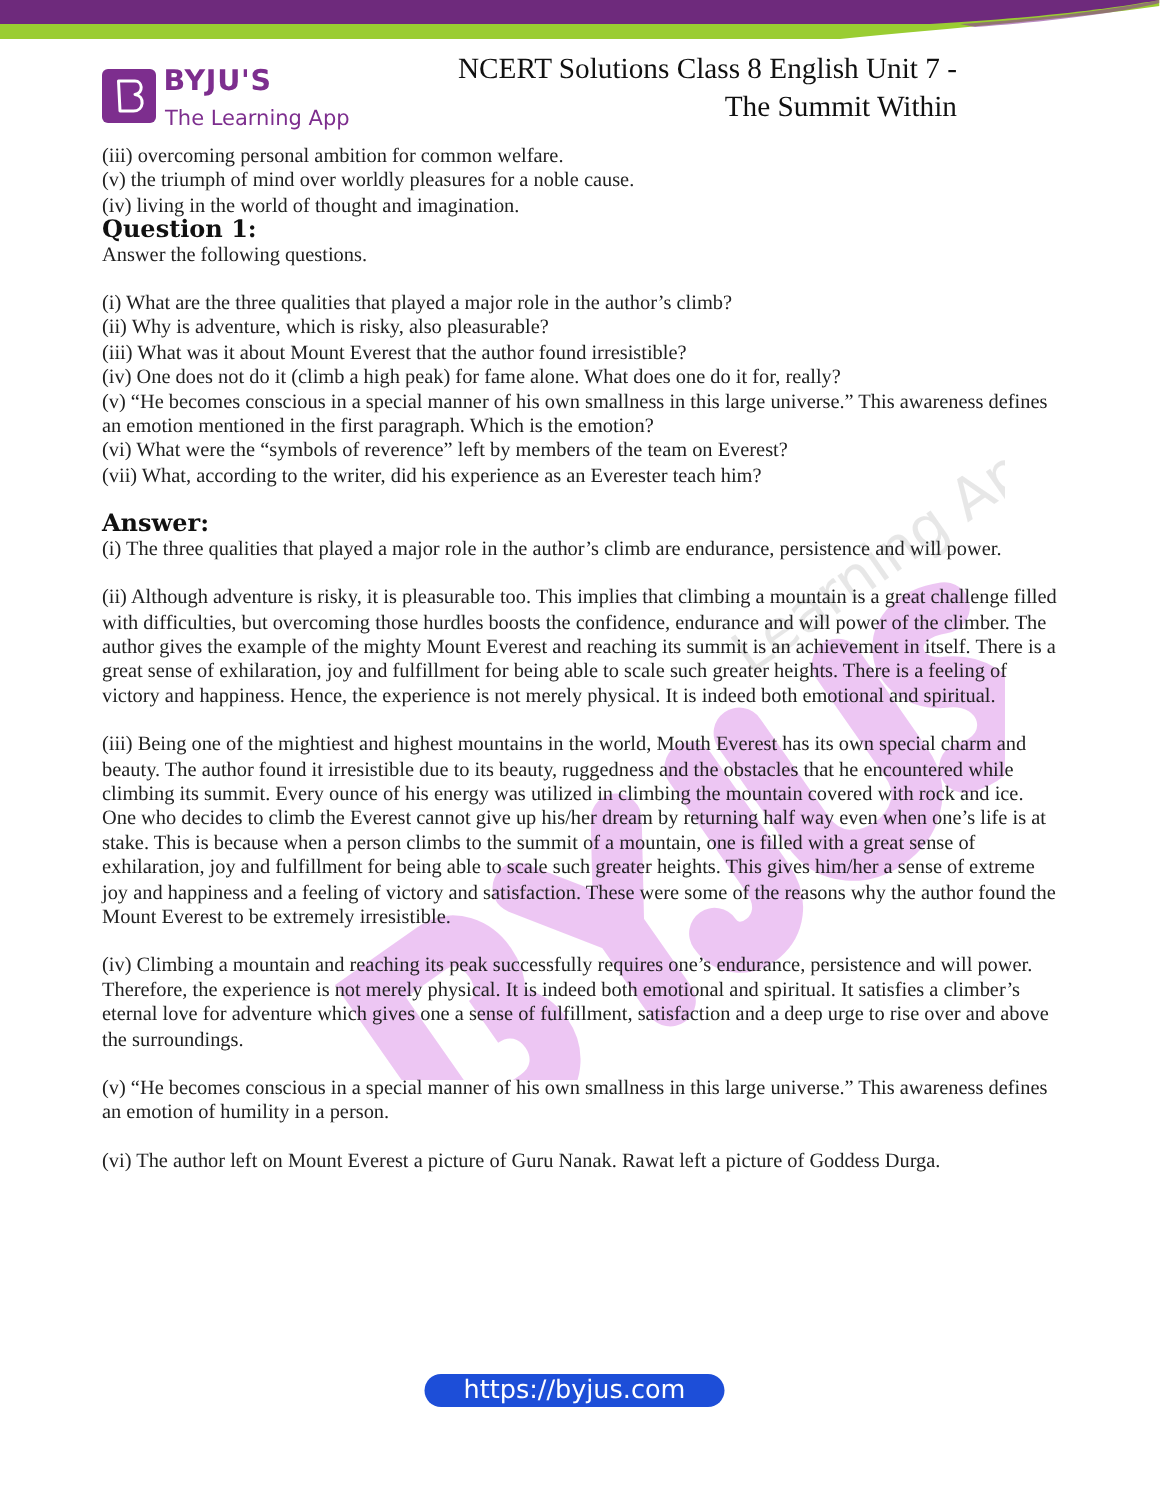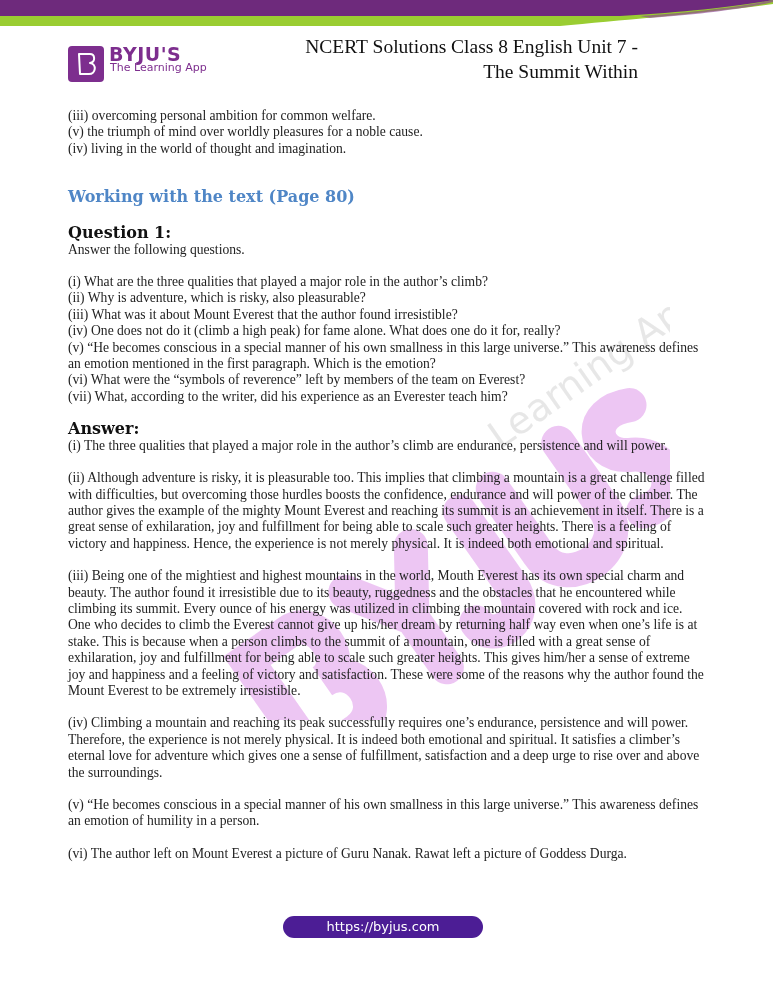--- a/index.html
+++ b/index.html
@@ -14,51 +14,51 @@
       position: absolute; left: 0; top: 2px; width: 36px; height: 36px;
       background: #7d2e8e; border-radius: 4px;
     }
     .logo-mark svg { display: block; }
     .logo-word {
       position: absolute; left: 41px; top: -1px;
       font-family: "DejaVu Sans", sans-serif; font-weight: bold;
       font-size: 19px; letter-spacing: 0.5px; color: #7d2e8e; line-height: 22px;
     }
     .logo-tag {
-      position: absolute; left: 42px; top: 18px;
-      font-family: "DejaVu Sans", sans-serif; font-size: 11px; color: #7d2e8e;
+      position: absolute; left: 42px; top: 29px;
+      font-family: "DejaVu Sans", sans-serif; font-size: 14px; color: #7d2e8e;
       line-height: 12px; white-space: nowrap;
     }
     .doc-title {
       position: absolute; right: 16px; top: 4px; text-align: right;
       font-family: "Liberation Serif", serif; font-size: 19.5px; line-height: 25px; color: #111;
     }
 
     .content {
-      position: absolute; left: 68px; top: 108px; width: 640px;
+      position: absolute; left: 68px; top: 96px; width: 640px;
       font-family: "Liberation Serif", serif; font-size: 13.6px; line-height: 16.4px; color: #222;
       z-index: 2;
     }
     .content p { margin: 0; }
     .gap { height: 16px; }
     .section-heading {
       font-family: "DejaVu Serif", serif; font-weight: bold; color: #4f86c6;
       font-size: 16px; line-height: 20px; margin: 30px 0 18px 0;
     }
     .q-label { font-family: "DejaVu Serif", serif; font-weight: bold; font-size: 16px; color: #111; }
 
     .watermark {
       position: absolute; left: 150px; top: 300px; width: 520px; height: 420px;
       z-index: 1; pointer-events: none;
     }
 
     .footer-pill {
       position: absolute; left: 283px; top: 916px; width: 200px; height: 22px;
-      background: #4c1d95; border-radius: 11px; text-align: center;
-      font-family: "DejaVu Sans", sans-serif; font-size: 13px; line-height: 22px; color: #ffffff;
+      background: #1d4ed8; border-radius: 11px; text-align: center;
+      font-family: "DejaVu Sans", sans-serif; font-size: 17px; line-height: 22px; color: #ffffff;
     }
   </style>
 </head>
 <body>
 
 <div class="banner">
   <svg width="773" height="30" viewBox="0 0 773 30">
     <rect x="0" y="0" width="773" height="26" fill="#ffffff"></rect>
     <path d="M0 0 H773 V4 C700 14 620 20 560 26 H0 Z" fill="#9acd32"></path>
     <path d="M0 0 H773 C740 6 690 12 620 16 H0 Z" fill="#6e2a7c"></path>
@@ -95,21 +95,20 @@
   </svg>
 </div>
 
 <div class="content">
   <div>
     <p>(iii) overcoming personal ambition for common welfare.</p>
     <p>(v) the triumph of mind over worldly pleasures for a noble cause.</p>
     <p>(iv) living in the world of thought and imagination.</p>
   </div>
 
-  <div class="section-heading">Working with the text (Page 80)</div>
 
   <p class="q-label">Question 1:</p>
   <p>Answer the following questions.</p>
   <div class="gap"></div>
 
   <div>
     <p>(i) What are the three qualities that played a major role in the author’s climb?</p>
     <p>(ii) Why is adventure, which is risky, also pleasurable?</p>
     <p>(iii) What was it about Mount Everest that the author found irresistible?</p>
     <p>(iv) One does not do it (climb a high peak) for fame alone. What does one do it for, really?</p>

